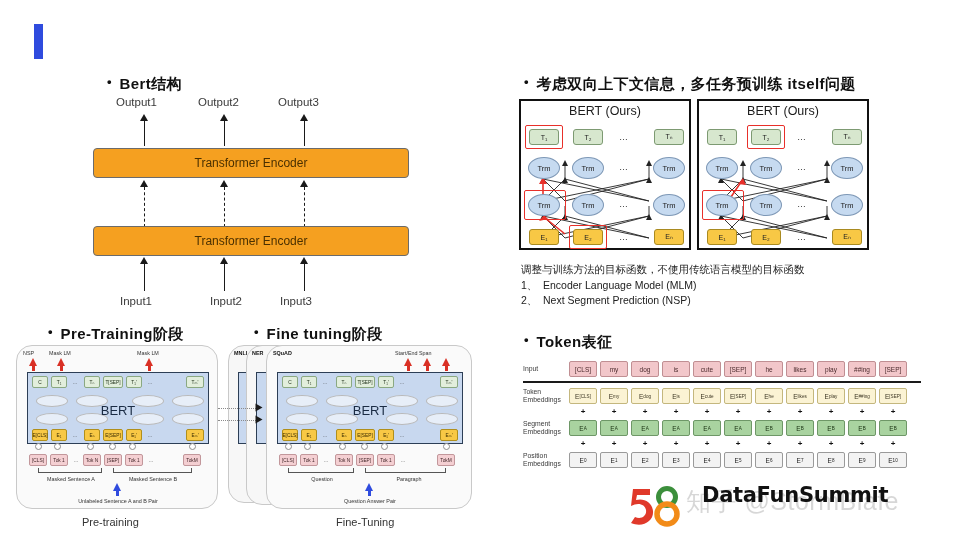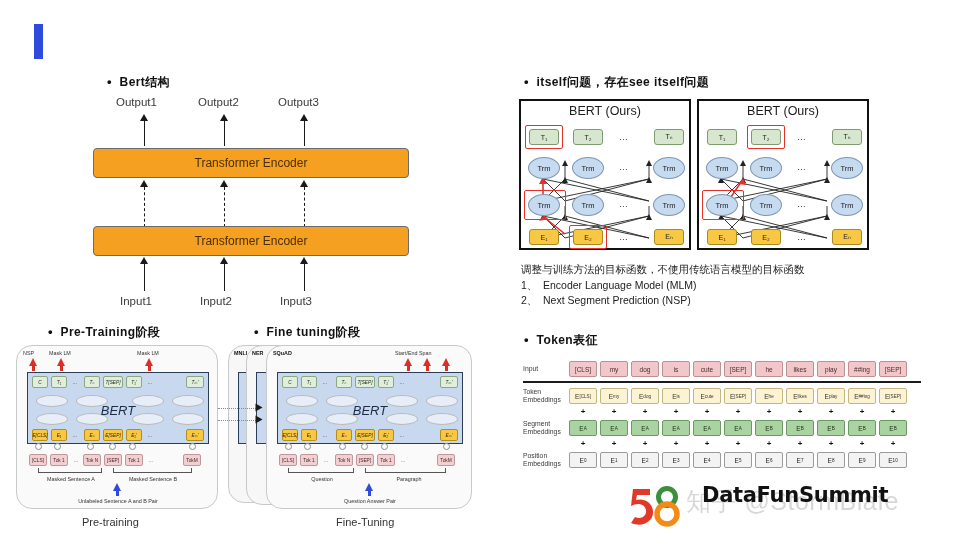--- a/index.html
+++ b/index.html
@@ -12,21 +12,21 @@
   #slide { position: relative; width: 960px; height: 540px; background: #fff; }
 
   
   #title-wrap { position: absolute; left: 34px; top: 24px; display: flex; align-items: center; gap: 11px; }
   #title-bar { width: 9px; height: 35px; background: #2F4BDE; }
   #page-title { font-size: 30px; font-weight: bold; color: #2F4BDE; letter-spacing: 1px; line-height: 1; }
 
   
   .bullet { display: flex; align-items: flex-start; gap: 8px; font-weight: bold; color: #111; }
   .bullet .dot { font-size: 13px; line-height: 1.1; }
-  .bullet .btxt { font-size: 12px; line-height: 1.2; letter-spacing: .4px; }
+  .bullet .btxt { font-size: 15px; line-height: 1.2; letter-spacing: .4px; }
 
   
   #enc-diagram { position: absolute; left: 88px; top: 96px; width: 330px; height: 215px; }
   .io-label { position: absolute; font-size: 11.5px; color: #3a3a3a; white-space: nowrap; }
   .enc-box {
     position: absolute; left: 5px; width: 316px; height: 30px;
     background: #F5A020; border: 1px solid #6b6b6b; border-radius: 4px;
     display: flex; align-items: center; justify-content: center;
     font-size: 12px; color: #4a3000;
   }
@@ -73,21 +73,21 @@
   .plus-row span { width: 28px; text-align: center; font-size: 8px; font-weight: bold; color: #111; line-height: 10px; }
   .tf-hr { margin-left: 0; height: 2px; background: #1a1a1a; margin-top: 1px; margin-bottom: 2px; }
   .sub { font-size: 4.6px; vertical-align: -1px; }
 
   
   .stage-card {
     position: absolute; border: 1px solid #c9c9c9; border-radius: 16px; background: #FAFAFA;
   }
   .ghost-card { position: absolute; border: 1px solid #c9c9c9; border-radius: 16px; background: #F7F7F7; }
   .bert-core {
-    position: absolute; background: #C8D8EF; border: 1.6px solid #2c3e55; font-style: italic;
+    position: absolute; background: #C8D8EF; border: 1.6px solid #2c3e55;
   }
   .bert-word { position: absolute; width: 100%; text-align: center; font-size: 13px; color: #1b2c44; }
   .mini {
     position: absolute; display: flex; align-items: center; justify-content: center;
     font-size: 4.8px; border-radius: 2px; white-space: nowrap;
   }
   .m-t { background: #E2EEDC; border: 1px solid #8aa882; color: #1d2e18; }
   .m-e { background: #F8C845; border: 1px solid #b08f1c; color: #3a2c00; }
   .m-k { background: #F4CFD2; border: 1px solid #c2979b; color: #42272a; }
   .m-lab { font-size: 5.4px; color: #333; background: none; border: none; }
@@ -152,21 +152,21 @@
     </div>
 
     <div class="arrow-solid" style="left:56px;top:168px;height:27px;"></div>
     <div class="arrow-head" style="left:52px;top:161px;"></div>
     <div class="arrow-solid" style="left:136px;top:168px;height:27px;"></div>
     <div class="arrow-head" style="left:132px;top:161px;"></div>
     <div class="arrow-solid" style="left:216px;top:168px;height:27px;"></div>
     <div class="arrow-head" style="left:212px;top:161px;"></div>
 
     <div class="io-label" style="left:32px;top:199px;">Input1</div>
-    <div class="io-label" style="left:112px;top:199px;">Input2</div>
+    <div class="io-label" style="left:122px;top:199px;">Input2</div>
     <div class="io-label" style="left:192px;top:199px;">Input3</div>
   </div>
 
   <div class="bullet" style="position:absolute;left:48px;top:325px;">
     <span class="dot">•</span>
     <span class="btxt">Pre-Training阶段</span>
   </div>
   <div class="bullet" style="position:absolute;left:254px;top:325px;">
     <span class="dot">•</span>
     <span class="btxt">Fine tuning阶段</span>
@@ -319,21 +319,21 @@
   </div>
   <div class="caption" style="left:336px;top:516px;">Fine-Tuning</div>
 
   <div class="dash-conn" style="left:218px;top:408px;width:42px;"></div>
   <div class="dash-conn" style="left:218px;top:420px;width:42px;"></div>
   <div class="arrow-head" style="left:255px;top:404px;transform:rotate(90deg);"></div>
   <div class="arrow-head" style="left:255px;top:416px;transform:rotate(90deg);"></div>
 
   <div class="bullet" style="position:absolute;left:524px;top:75px;">
     <span class="dot">•</span>
-    <span class="btxt">itself问题，存在see itself问题</span>
+    <span class="btxt">考虑双向上下文信息，多任务预训练 itself问题</span>
   </div>
 
   <div id="bert-ours-wrap">
 
     <div class="bert-panel">
       <div class="ptitle">BERT (Ours)</div>
       <svg width="172" height="130" style="position:absolute;left:0;top:21px;">
         <g stroke="#222" stroke-width="0.9" fill="none">
           <path d="M22,79 L44,57 M22,79 L128,57 M44,79 L22,57 M44,79 L128,57 M128,79 L22,57 M128,79 L44,57"></path>
           <path d="M22,116 L44,94 M22,116 L128,94 M44,116 L22,94 M44,116 L128,94 M128,116 L22,94 M128,116 L44,94"></path>

